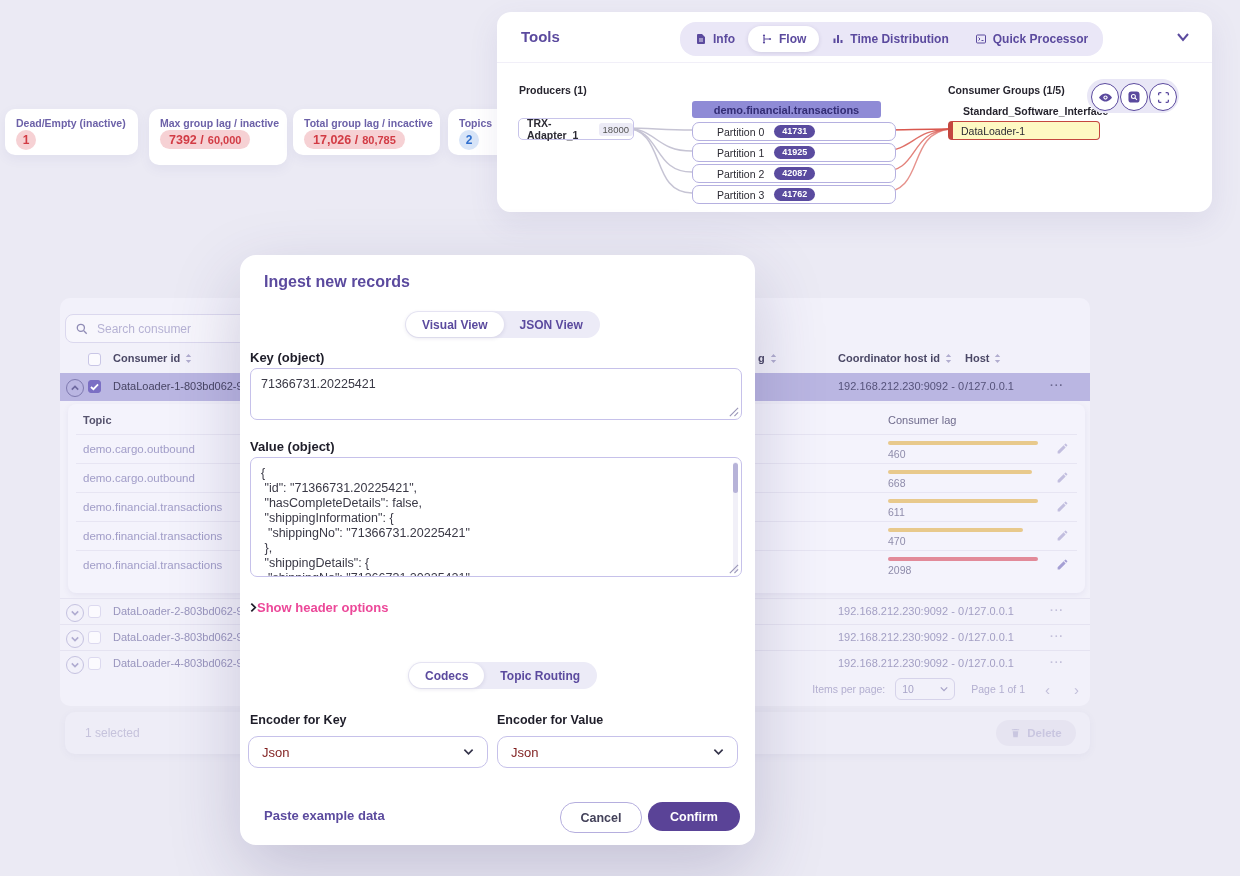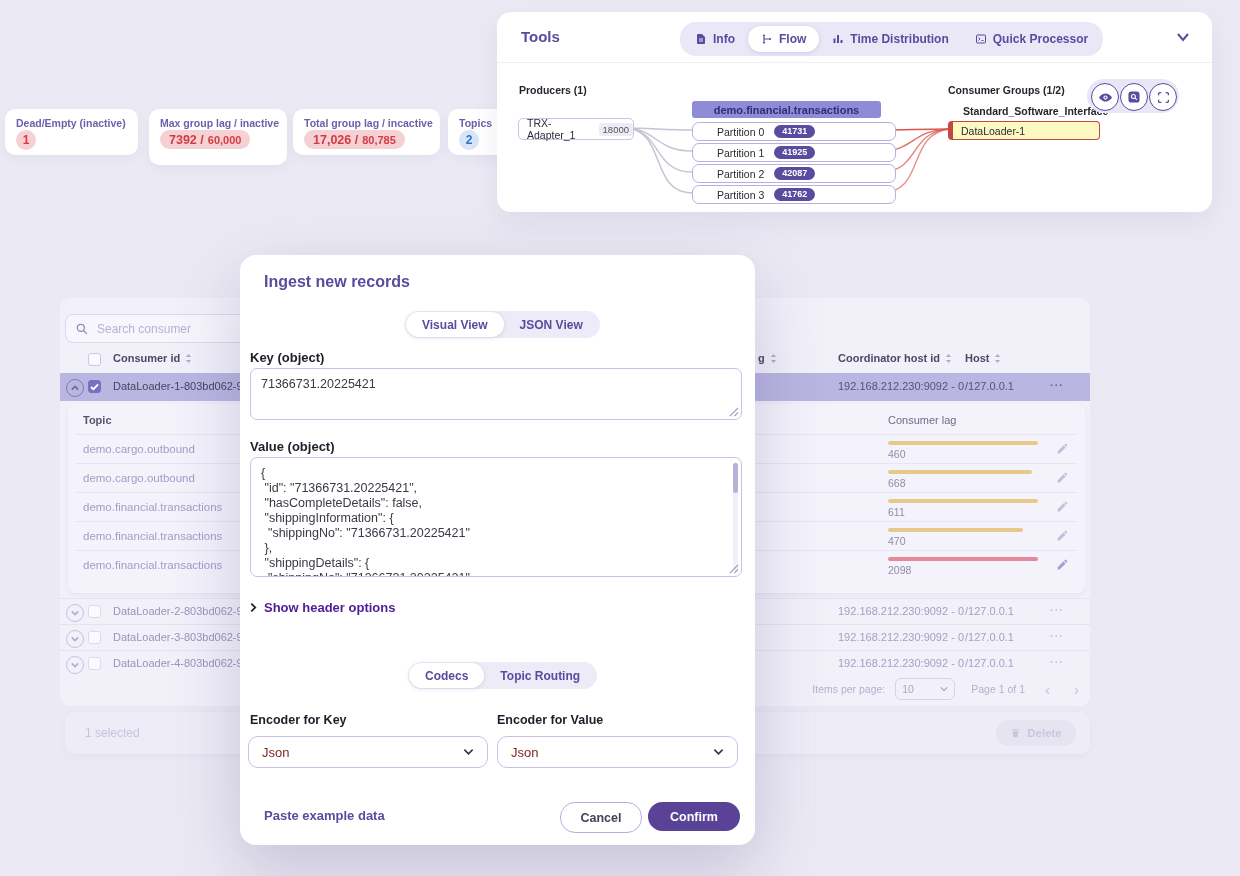--- a/index.html
+++ b/index.html
@@ -63,21 +63,21 @@
   .modal-title{font-size:16px;font-weight:700;color:#5b4a9e;}
   .pill-tabs{height:27px;display:flex;align-items:center;background:#ecebf7;border-radius:14px;padding:0 1px;}
   .pill-tab{height:25px;display:flex;align-items:center;padding:0 16px;border-radius:13px;font-size:12px;font-weight:700;color:#5b4a9e;cursor:pointer;white-space:nowrap;}
   .pill-tab.active{background:#fff;box-shadow:0 1px 4px rgba(60,50,110,.14);}
   .fld-label{font-size:13px;font-weight:700;color:#1e1d29;}
   .fld-box{border:1px solid #c6c1ea;border-radius:7px;background:#fff;box-sizing:border-box;}
   .fld-box textarea{width:100%;height:100%;border:none;outline:none;resize:none;overflow:hidden;background:transparent;box-sizing:border-box;padding:8px 14px 8px 10px;font-family:"Liberation Sans","DejaVu Sans",sans-serif;font-size:12.5px;line-height:15px;color:#3a3946;}
   .grip{position:absolute;right:2px;bottom:2px;pointer-events:none;}
   .sb-track{position:absolute;right:3px;top:4px;bottom:4px;width:5px;border-radius:3px;background:#f1f0f8;}
   .sb-thumb{position:absolute;right:3px;top:5px;width:5px;height:30px;border-radius:3px;background:#b7b3d8;cursor:pointer;}
-  .hdr-opt{display:flex;align-items:center;gap:7px;font-size:13px;font-weight:700;color:#4c1d95;cursor:pointer;}
+  .hdr-opt{display:flex;align-items:center;font-size:13px;font-weight:700;color:#ec4899;cursor:pointer;}
   .enc-label{font-size:12.5px;font-weight:700;color:#1e1d29;}
   .select{border:1px solid #c6c1ea;border-radius:10px;background:#fff;display:flex;align-items:center;justify-content:space-between;padding:0 13px;font-size:13px;color:#7f1d1d;cursor:pointer;box-sizing:border-box;}
   .link{font-size:13px;font-weight:700;color:#5b4a9e;cursor:pointer;}
   .btn-cancel{border:1px solid #b5aede;border-radius:15px;background:#fff;color:#44425a;font-size:12.5px;font-weight:700;display:flex;align-items:center;justify-content:center;cursor:pointer;}
   .btn-confirm{border:none;border-radius:15px;background:#5a4397;color:#fff;font-size:12.5px;font-weight:700;display:flex;align-items:center;justify-content:center;cursor:pointer;}
 </style>
 </head>
 <body>
 
 <div class="canvas">
@@ -321,21 +321,21 @@
       <path d="M127 116 C 165 116, 155 160, 195 160" stroke="#c6c4d4" stroke-width="1.5"></path>
       <path d="M127 116 C 170 116, 152 181, 195 181" stroke="#c6c4d4" stroke-width="1.5"></path>
       <path d="M383 118 C 412 118, 422 117, 453 117" stroke="#d9574e" stroke-width="1.4"></path>
       <path d="M383 139 C 418 139, 414 118, 453 117" stroke="#d9574e" stroke-width="1.4" opacity="0.85"></path>
       <path d="M383 160 C 424 160, 410 120, 453 117" stroke="#d9574e" stroke-width="1.4" opacity="0.75"></path>
       <path d="M383 181 C 430 181, 408 122, 453 117" stroke="#d9574e" stroke-width="1.4" opacity="0.65"></path>
     </svg>
 
     <div class="abs flow-label" style="left:22px;top:72px;">Producers (1)</div>
     <div class="abs node" style="left:21px;top:106px;width:106px;height:20px;padding-left:8px;gap:6px;">
-      <span style="font-weight:400;">TRX-Adapter_1</span>
+      <span style="font-weight:700;">TRX-Adapter_1</span>
       <span style="background:#ecebf6;color:#555;border-radius:3px;font-size:9.5px;padding:1px 4px;">18000</span>
     </div>
 
     <div class="abs topic-head" style="left:195px;top:89px;width:189px;height:17px;">
       <span>demo.financial.transactions</span>
     </div>
     <div class="abs partition" style="left:195px;top:110px;width:178px;height:17px;">
       <span>Partition 0</span>
       <span class="offset-pill">41731</span>
     </div>
@@ -345,21 +345,21 @@
     </div>
     <div class="abs partition" style="left:195px;top:152px;width:178px;height:17px;">
       <span>Partition 2</span>
       <span class="offset-pill">42087</span>
     </div>
     <div class="abs partition" style="left:195px;top:173px;width:178px;height:17px;">
       <span>Partition 3</span>
       <span class="offset-pill">41762</span>
     </div>
 
-    <div class="abs flow-label" style="left:451px;top:72px;">Consumer Groups (1/2)</div>
+    <div class="abs flow-label" style="left:451px;top:72px;">Consumer Groups (1/5)</div>
     <div class="abs flow-label" style="left:466px;top:93px;">Standard_Software_Interface</div>
     <div class="abs consumer-node" style="left:451px;top:109px;width:138px;height:17px;">
       <span>DataLoader-1</span>
     </div>
 
     <div class="abs icon-pill" style="left:590px;top:67px;width:92px;height:34px;"></div>
     <div class="abs circle-btn" style="left:594px;top:71px;">
       <svg width="15" height="15" viewBox="0 0 24 24">
           <path fill="#5b4a9e" d="M12 5.5C6.5 5.5 2.9 10.2 1.9 11.6a.7.7 0 000 .8c1 1.4 4.6 6.1 10.1 6.1s9.1-4.7 10.1-6.1a.7.7 0 000-.8C21.1 10.2 17.5 5.5 12 5.5z"></path>
           <circle cx="12" cy="12" r="3.4" fill="#fff"></circle>

